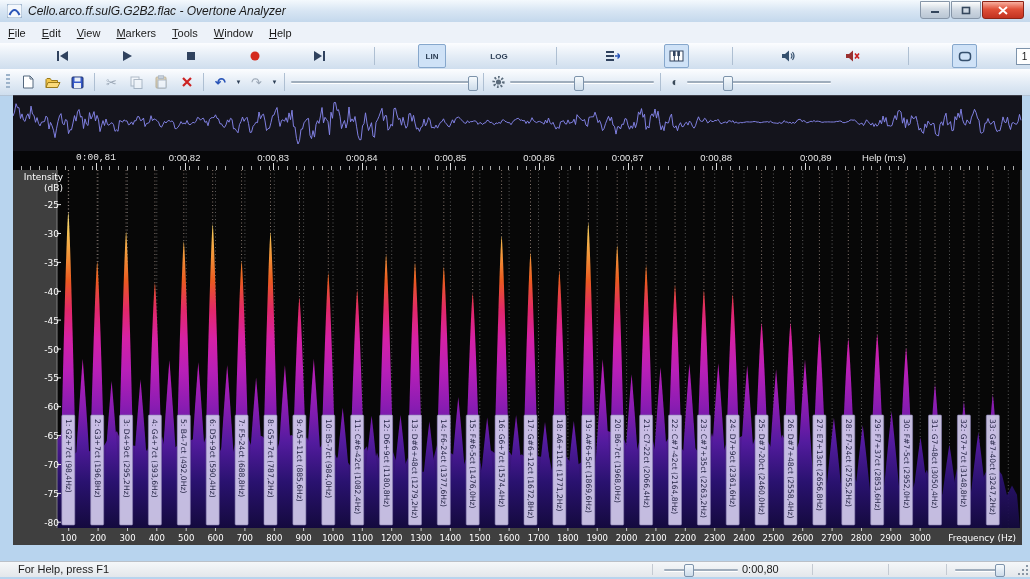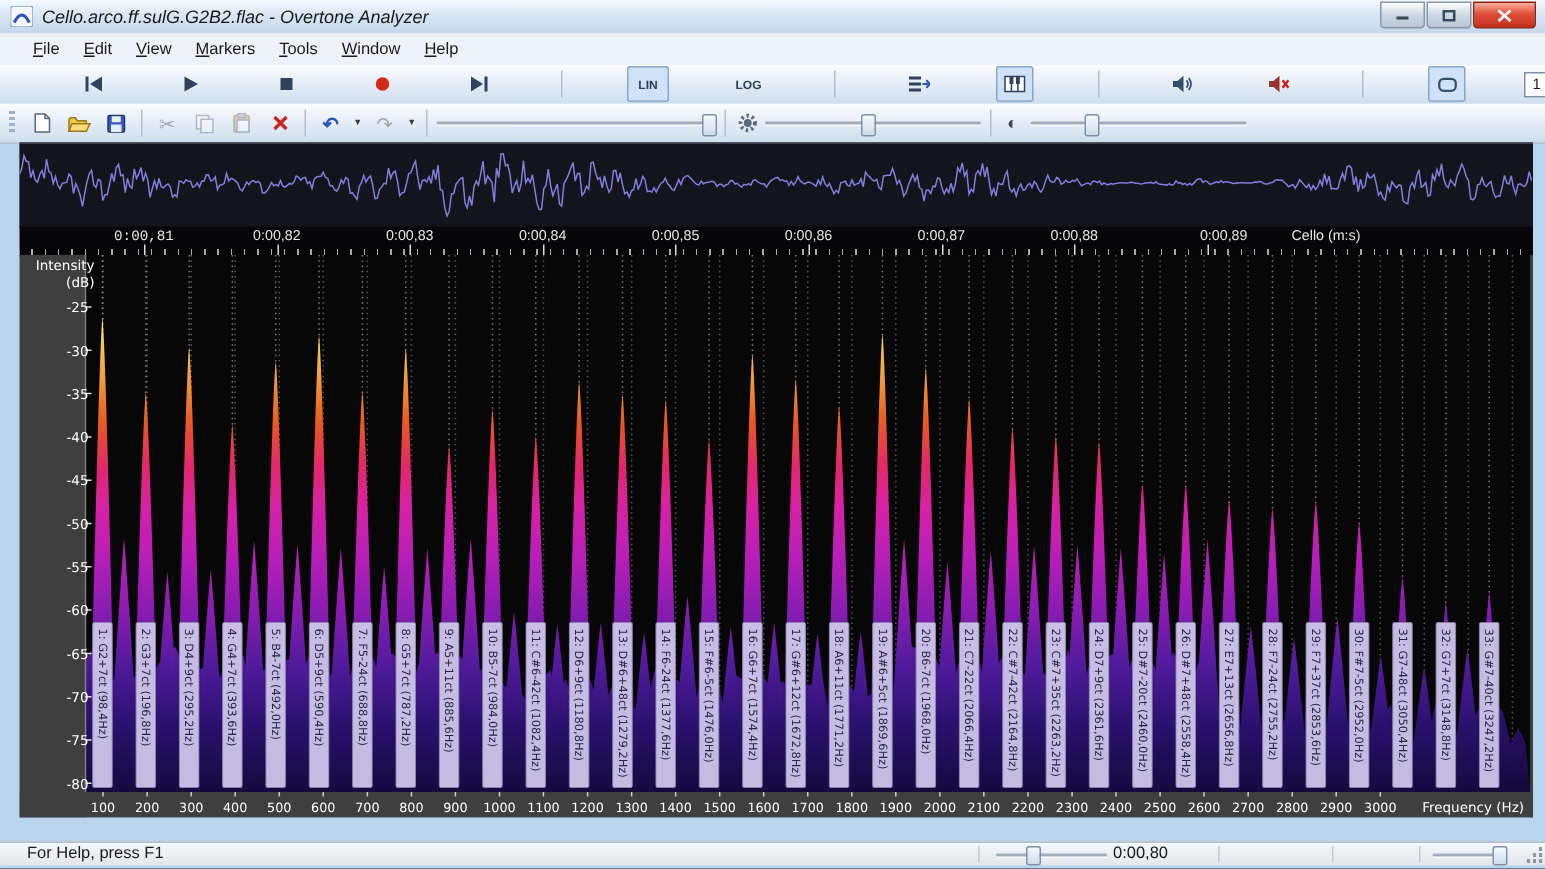--- a/index.html
+++ b/index.html
@@ -9,21 +9,21 @@
   .band{position:absolute;left:0;right:0;}
   
   #titlebar{top:0;height:22px;background:linear-gradient(#f4f9fd,#d7e5f3 50%,#c4d8ec);
             border-bottom:1px solid #9cb6d0;display:flex;align-items:center;padding-left:7px;gap:6px;font-size:12px;font-style:italic;}
   #win-controls{position:absolute;right:6px;top:1px;display:flex;gap:1px;}
   .wbtn{width:28px;height:16px;border:1px solid #8796a8;border-radius:0 0 3px 3px;
         background:linear-gradient(#fdfdfd,#cfd8e2 50%,#b9c6d4);display:flex;align-items:center;justify-content:center;}
   .wbtn.close{width:40px;background:linear-gradient(#f8b0a0,#e05038 45%,#c23220);border-color:#8d2416;}
   
   #menubar{top:22px;height:21px;background:#edf2f9;border-bottom:1px solid #d4deea;
-           display:flex;align-items:center;padding-left:14px;}
+           display:flex;align-items:center;padding-left:0;}
   .menu-item{padding:2px 8px;cursor:default;}
   .menu-item u{text-decoration:underline;}
   
   .toolbar{display:flex;align-items:center;padding-left:4px;
            background:linear-gradient(#fcfdff,#e2ebf5 55%,#cfdeee);border-bottom:1px solid #b4c4d6;}
   #toolbar1{top:43px;height:26px;gap:39px;}
   #toolbar2{top:69px;height:26px;}
   .grip{width:4px;height:16px;margin:0 5px 0 2px;
         background:repeating-linear-gradient(180deg,#9db3ca 0 2px,rgba(0,0,0,0) 2px 4px);}
   .sep{width:1px;height:18px;background:#aebfd2;margin:0 4px;flex:0 0 auto;}
@@ -429,21 +429,21 @@
       <span class="rlab" style="left: 437.4px;">0:00,85</span>
       <div class="rtick" style="left: 437.4px;"></div>
       <span class="rlab" style="left: 526px;">0:00,86</span>
       <div class="rtick" style="left: 526px;"></div>
       <span class="rlab" style="left: 614.6px;">0:00,87</span>
       <div class="rtick" style="left: 614.6px;"></div>
       <span class="rlab" style="left: 703.2px;">0:00,88</span>
       <div class="rtick" style="left: 703.2px;"></div>
       <span class="rlab" style="left: 791.8px; margin-left: 11px;">0:00,89</span>
       <div class="rtick" style="left: 791.8px;"></div>
-      <span class="rlab" style="left: 871px;">Cello (m:s)</span>
+      <span class="rlab" style="left: 871px;">Help (m:s)</span>
     </div>
 
   <div class="band" id="spec">
     <svg id="spec-svg" width="1009" height="375">
         <defs>
           <linearGradient id="heat" x1="0" y1="0" x2="0" y2="358" gradientUnits="userSpaceOnUse">
             <stop offset="0" stop-color="#fff8d2"></stop>
             <stop offset="0.1" stop-color="#fbe88e"></stop>
             <stop offset="0.17" stop-color="#f7c656"></stop>
             <stop offset="0.24" stop-color="#f29338"></stop>

